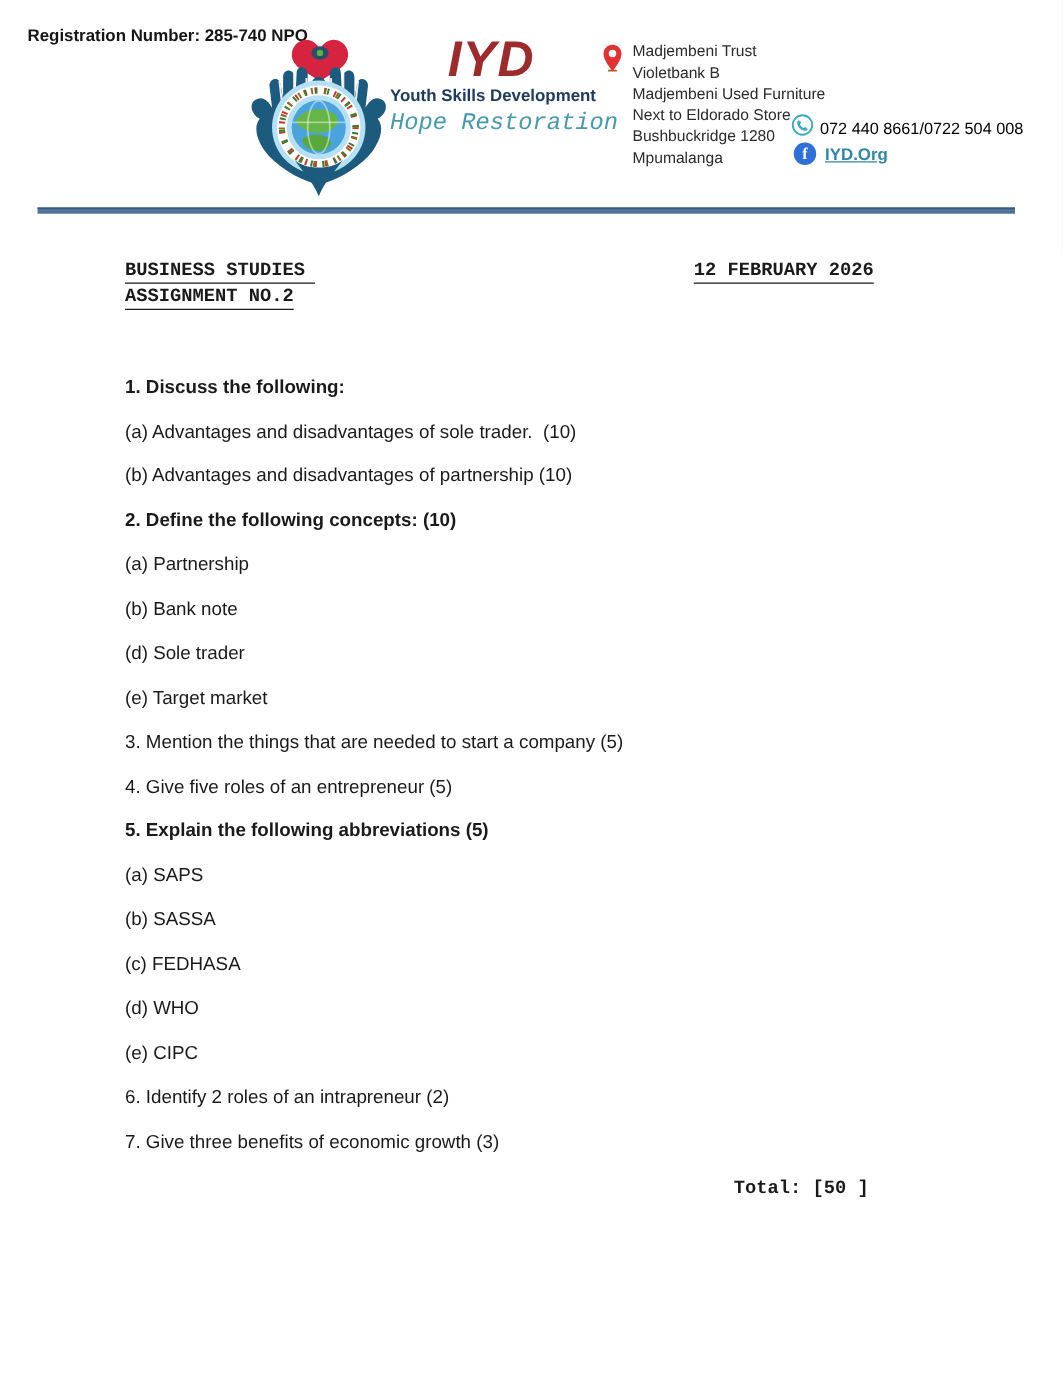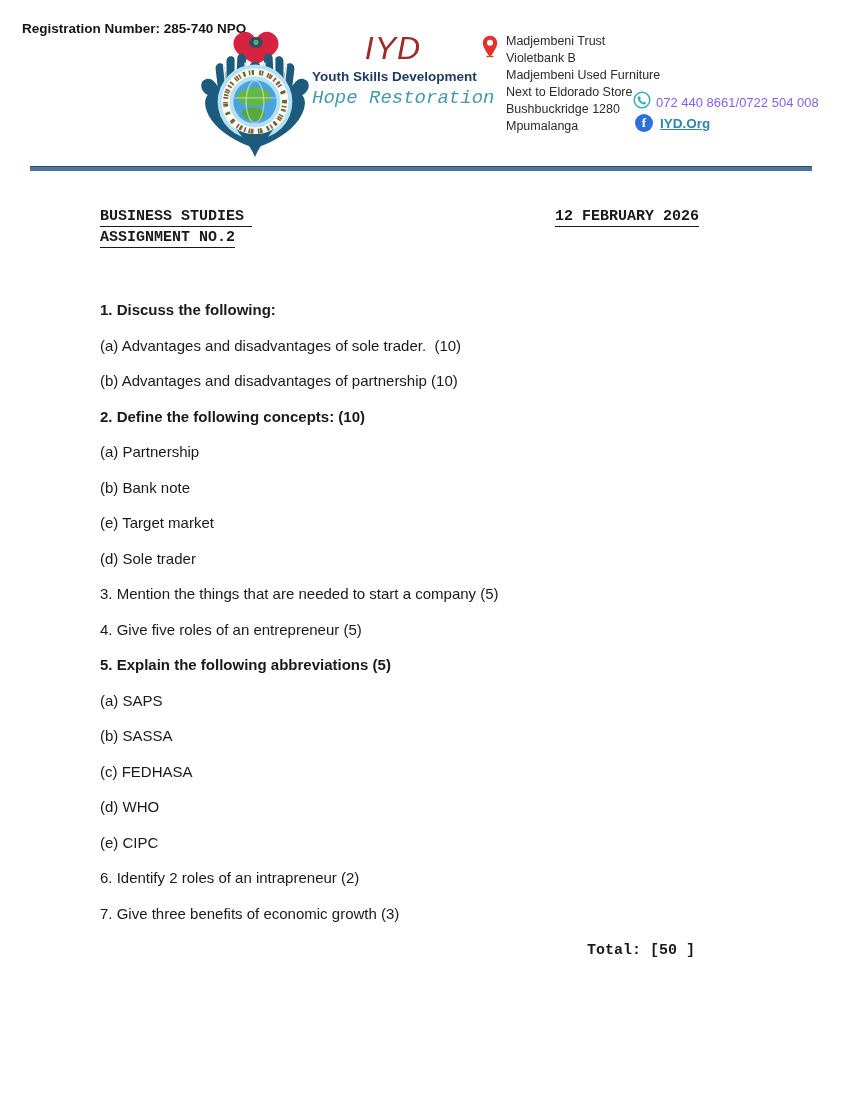--- a/index.html
+++ b/index.html
@@ -12,40 +12,40 @@
   
   .reg-number {
     position:absolute; left:22px; top:21px;
     font-size:13.5px; font-weight:bold; color:#161616;
   }
   .logo-svg { position:absolute; left:196px; top:22px; }
   .org-block {
     position:absolute; left:312px; top:28px; width:162px; text-align:center;
   }
   .org-acronym {
-    font-size:32px; line-height:40px; font-weight:normal; font-style:italic;
+    font-size:40px; line-height:40px; font-weight:bold; font-style:italic;
     color:#9e2b2b; letter-spacing:1px;
   }
   .org-name {
     font-size:13.5px; font-weight:bold; color:#1f3b63; margin-top:1px;
     white-space:nowrap;
   }
   .org-tagline {
     font-family:Liberation Mono, monospace; font-style:italic;
     font-size:19px; color:#4799ad; margin-top:3px; white-space:nowrap;
   }
   .contact-block { position:absolute; left:482px; top:33px; width:355px; }
   .pin-wrap { position:absolute; left:0; top:2px; }
   .address { margin-left:24px; font-size:12.5px; line-height:17px; color:#2b2b2b; }
   .address p { white-space:nowrap; }
   .phone-row {
     position:absolute; left:151px; top:58px;
     display:flex; align-items:center; gap:5px; white-space:nowrap;
   }
-  .phone-text { font-size:13px; color:#8b5cf6;text-align:right; }
+  .phone-text { font-size:13px; color:#000000;text-align:right; }
   .fb-row {
     position:absolute; left:153px; top:81px;
     display:flex; align-items:center; gap:7px; white-space:nowrap;
   }
   .fb-badge {
     width:18px; height:18px; border-radius:50%; background:#2f6fd8;
     color:#ffffff; font-weight:bold; font-size:13px; line-height:18px;
     text-align:center; font-family:"Liberation Serif", serif;
   }
   .link { color:#2e86ab; text-decoration:underline; cursor:pointer; }
@@ -213,23 +213,23 @@
 
         <p class="q-line">(b) Advantages and disadvantages of partnership (10)</p>
 
         <p class="q-line bold">2. Define the following concepts: (10)</p>
 
         <p class="q-line">(a) Partnership</p>
 
         <p class="q-line">(b) Bank note</p>
 
 
+        <p class="q-line">(d) Sole trader</p>
+
         <p class="q-line">(e) Target market</p>
-
-        <p class="q-line">(d) Sole trader</p>
 
         <p class="q-line">3. Mention the things that are needed to start a company (5)</p>
 
         <p class="q-line">4. Give five roles of an entrepreneur (5)</p>
 
         <p class="q-line bold">5. Explain the following abbreviations (5)</p>
 
         <p class="q-line">(a) SAPS</p>
 
         <p class="q-line">(b) SASSA</p>

